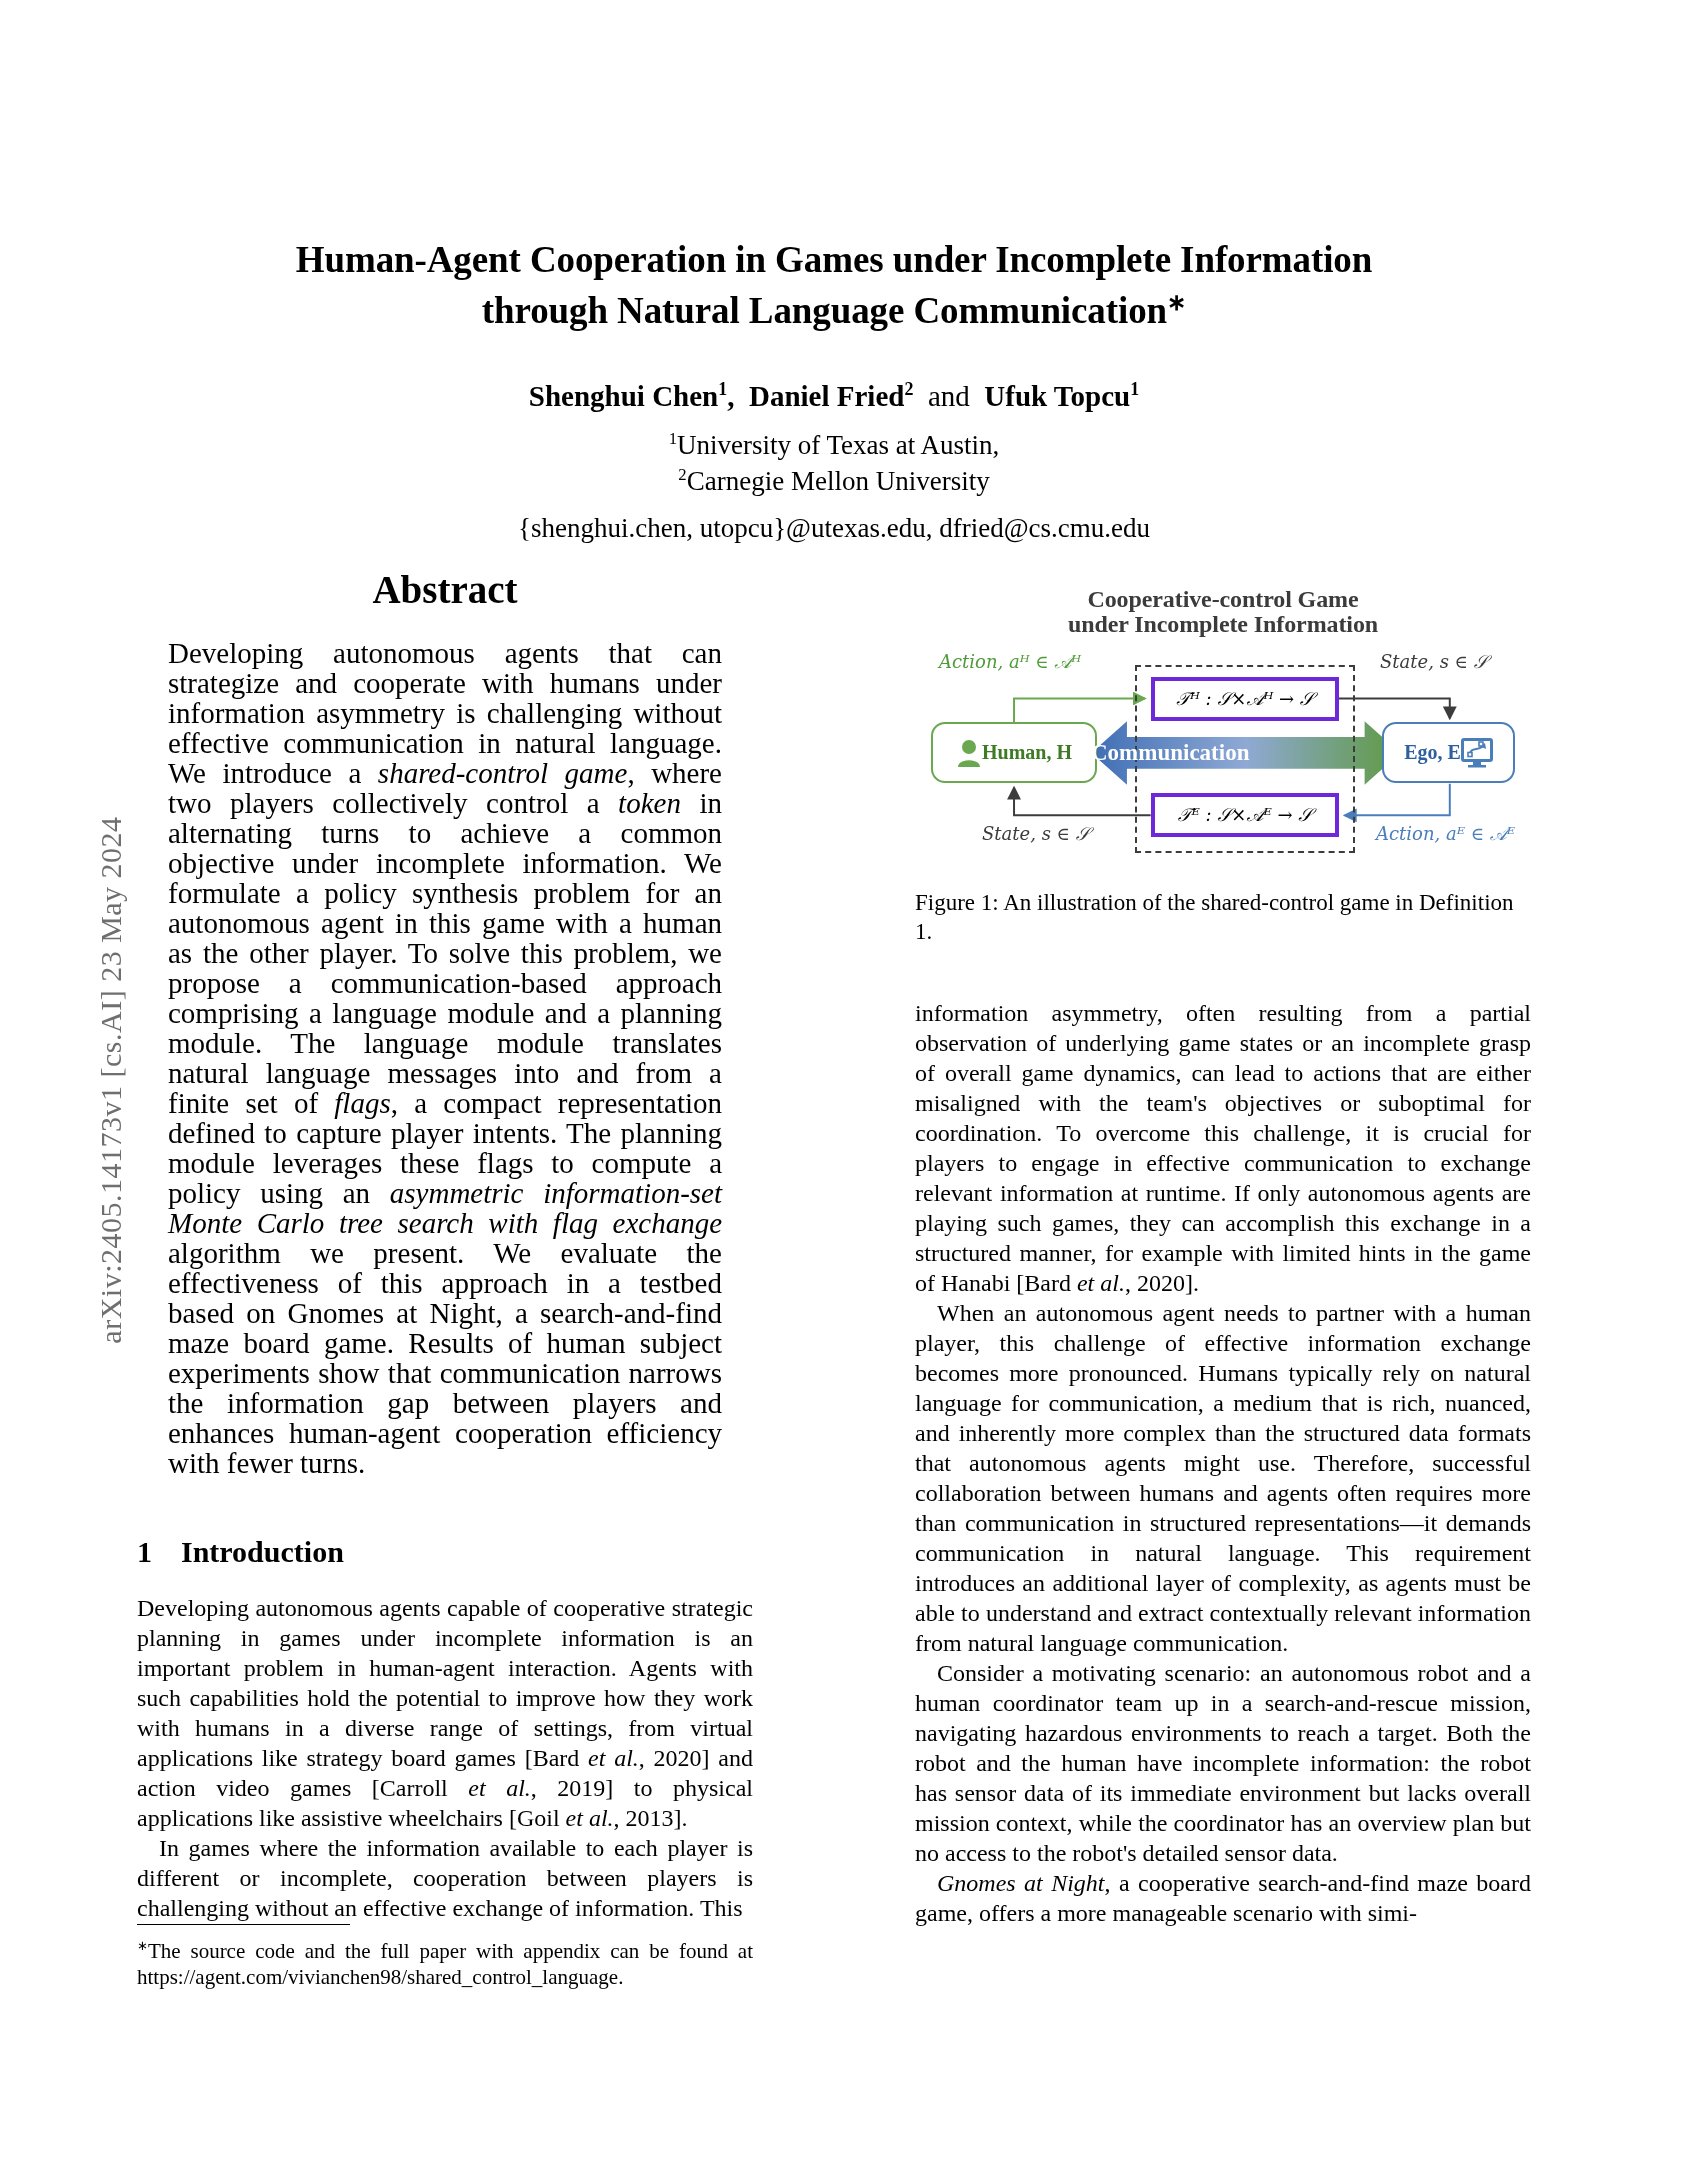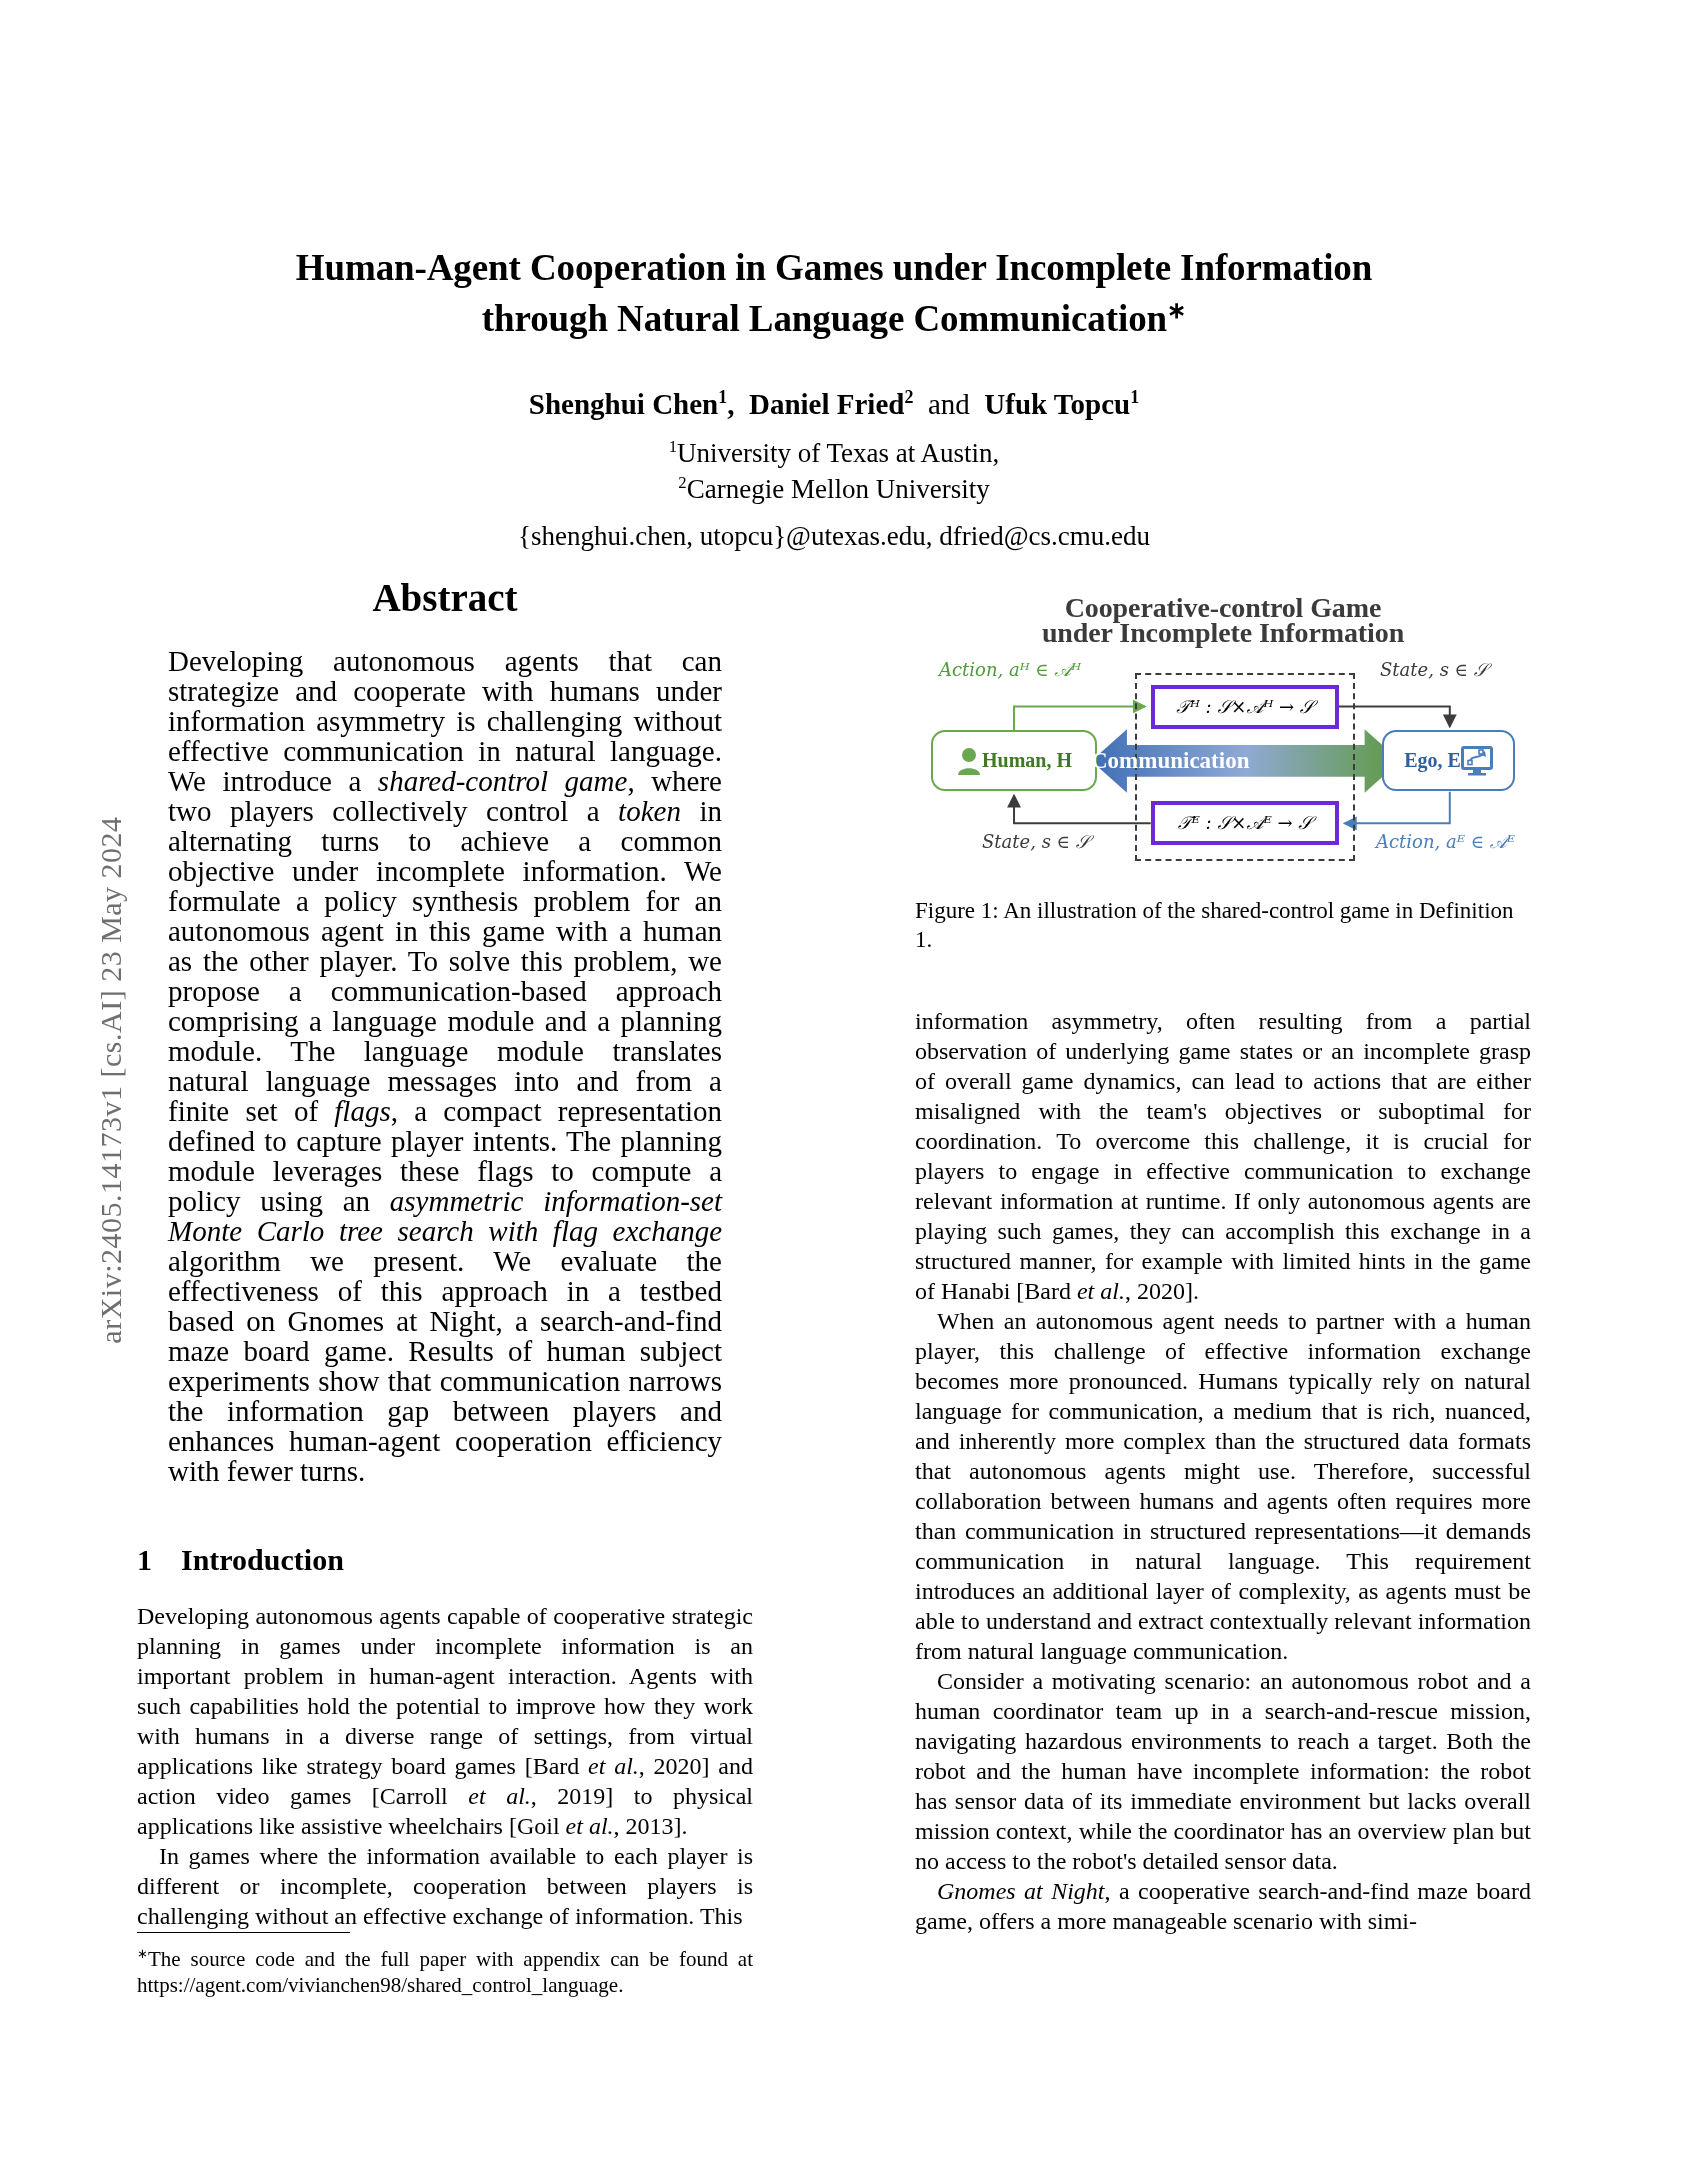--- a/index.html
+++ b/index.html
@@ -23,21 +23,21 @@
     font-size:30px;
     letter-spacing:0.5px;
     color:#6f6f6f;
     text-align:center;
     white-space:nowrap;
   }
 
   
   .page{
     position:absolute;
-    left:137px; top:16px;
+    left:137px; top:8px;
     width:1394px; height:1940px;
   }
 
   
   .titleblock{ position:absolute; left:0; top:226px; width:1394px; text-align:center; }
   .paper-title{
     font-size:37px; font-weight:bold; line-height:51px;
     letter-spacing:-0.1px;
   }
   .authors{
@@ -92,21 +92,21 @@
   .footnote-rule{ width:213px; height:1px; background:#000; margin-bottom:13px; }
   .footnote{
     font-size:21px; line-height:26px; text-align:justify;
   }
 
   
   .figure{
     position:absolute; left:778px; top:579px; width:616px;
   }
   .fig-title{
-    text-align:center; font-weight:bold; font-size:28px;
+    text-align:center; font-weight:bold; font-size:24px;
     line-height:25px; color:#3b3b3b; letter-spacing:-0.1px;
   }
   .fig-canvas{ position:relative; width:616px; height:213px; margin-top:6px; }
   .fig-caption{
     margin-top:32px; font-size:23px; line-height:29px;
   }
 
   
   .dash-box{
     position:absolute; left:220px; top:22px; width:220px; height:188px;

